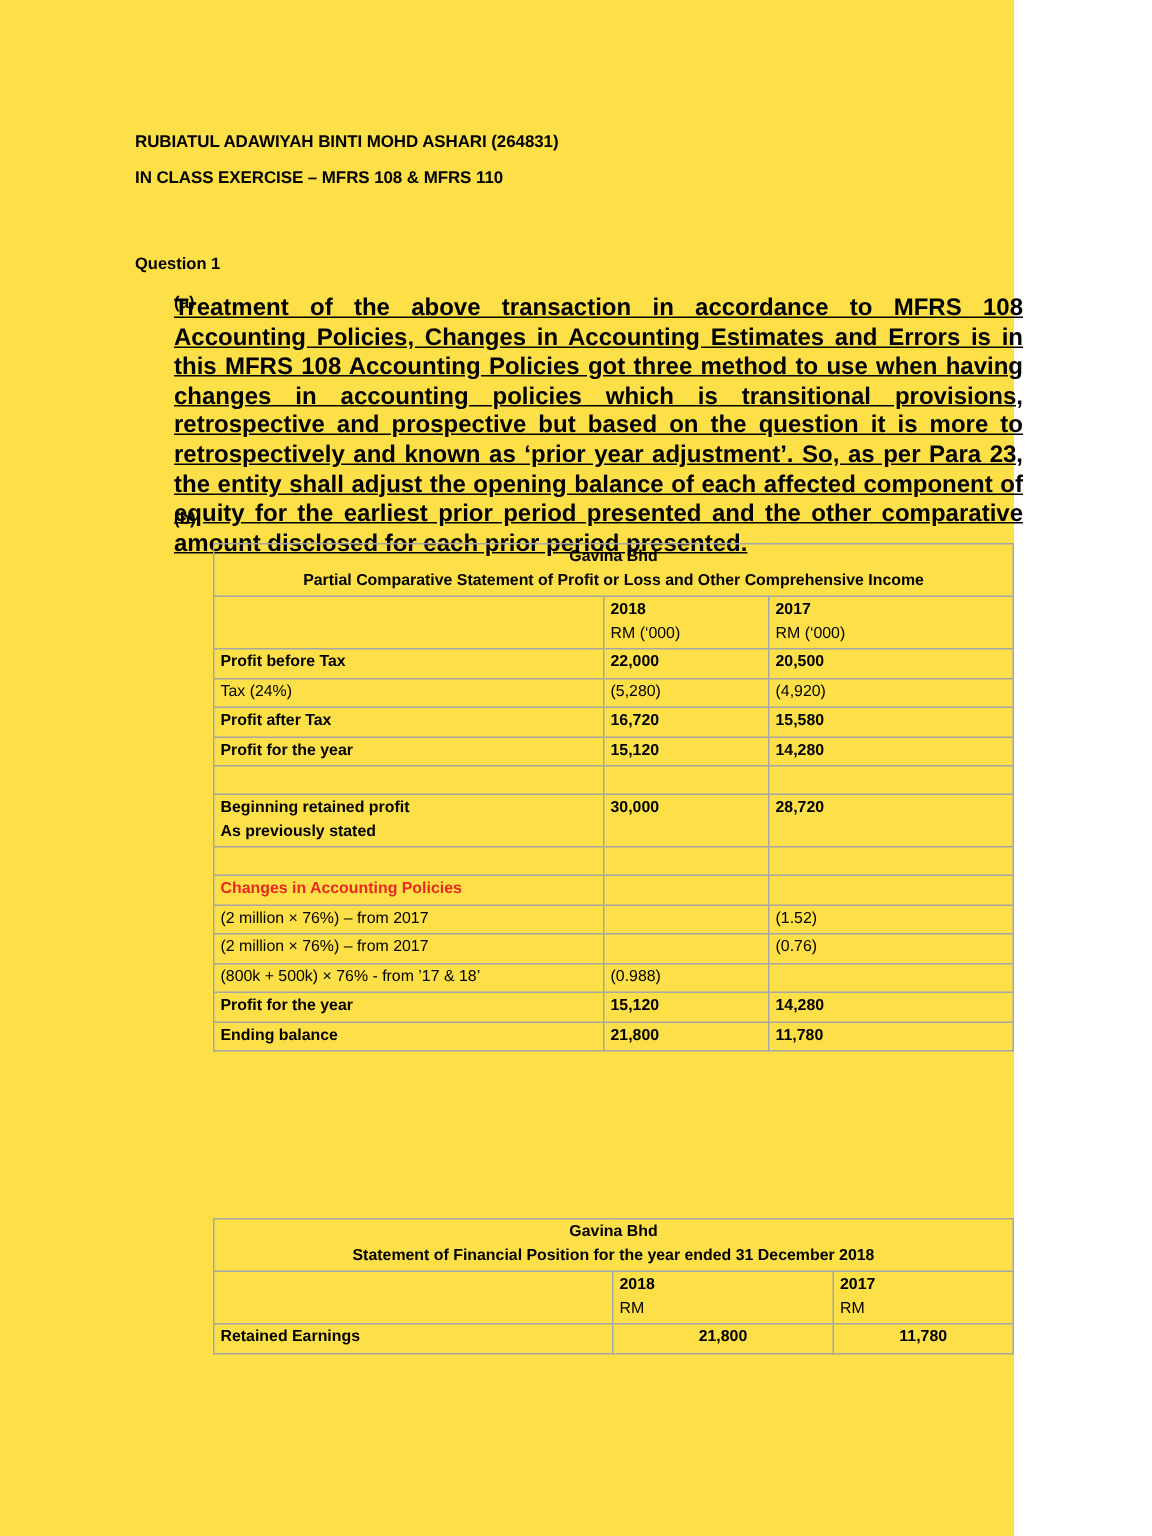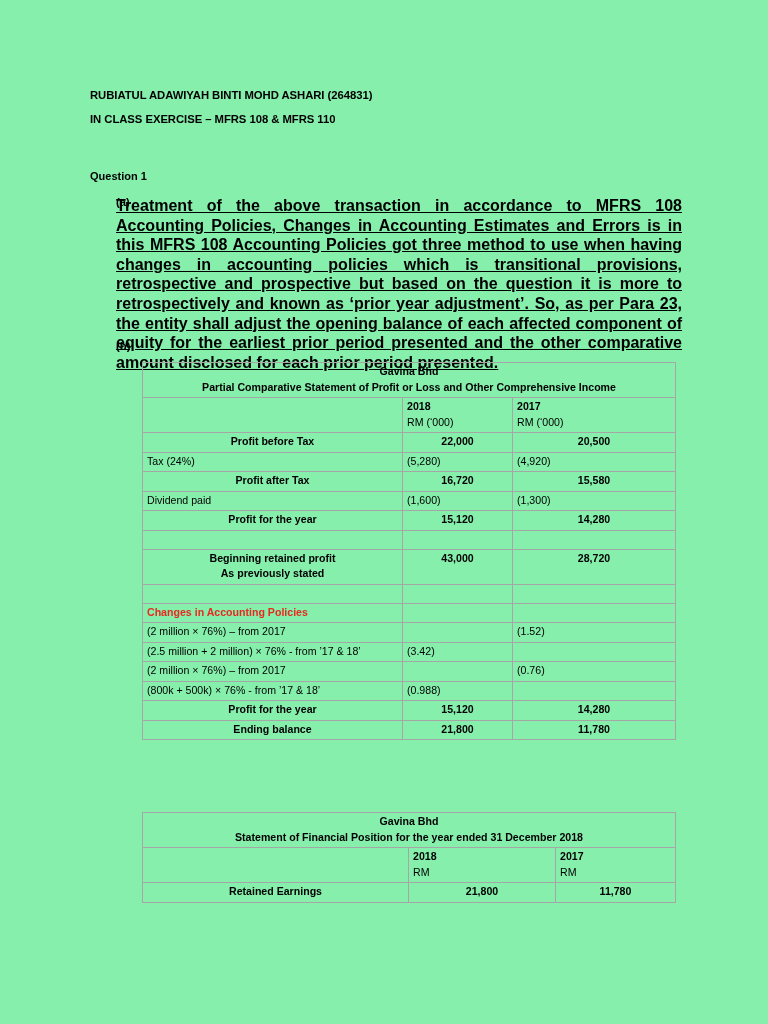--- a/index.html
+++ b/index.html
@@ -11,23 +11,23 @@
     width: 768px;
     height: 1024px;
     font-family: "Liberation Serif", serif;
     color: #000000;
     position: relative;
     overflow: hidden;
   }
   .page {
     position: absolute;
     left: 0; top: 0;
-    width: 768px;
+    width: 676px;
     height: 1024px;
-    background: #86efac;
+    background: #fde047;
   }
 
   
   .hdr {
     position: absolute;
     left: 90px;
     width: 600px;
     font-family: "Liberation Sans", sans-serif;
     font-weight: bold;
     font-size: 11.3px;
@@ -113,21 +113,21 @@
     padding-bottom: 2px;
   }
   .title-cell .l1 { display: block; }
   .title-cell .l2 { display: block; }
   .yr {
     text-align: left;
     font-weight: bold;
   }
   .yr .u { display: block; }
   .yr .d { display: block; font-weight: normal; }
-  .b  { font-weight: bold; text-align: center; }
+  .b  { font-weight: bold; }
   .n  { font-weight: normal; }
   .red { color: #E8291F; font-weight: bold; }
   .empty-row td { height: 15px; }
   .ctr { text-align: center; }
   .lbl-cell { }
 </style>
 </head>
 <body>
 
 <div class="page">
@@ -178,61 +178,51 @@
           <td class="n lbl-cell">Tax (24%)</td>
           <td class="n">(5,280)</td>
           <td class="n">(4,920)</td>
         </tr>
         <tr>
           <td class="b lbl-cell">Profit after Tax</td>
           <td class="b">16,720</td>
           <td class="b">15,580</td>
         </tr>
         <tr>
-          <td class="n lbl-cell">Dividend paid</td>
-          <td class="n">(1,600)</td>
-          <td class="n">(1,300)</td>
-        </tr>
-        <tr>
           <td class="b lbl-cell">Profit for the year</td>
           <td class="b">15,120</td>
           <td class="b">14,280</td>
         </tr>
         <tr class="empty-row">
           <td class="n lbl-cell"></td>
           <td class="n"></td>
           <td class="n"></td>
         </tr>
         <tr>
           <td class="b lbl-cell">
             <span style="display: block;">Beginning retained profit</span>
             <span style="display: block;">As previously stated</span>
           </td>
-          <td class="b">43,000</td>
+          <td class="b">30,000</td>
           <td class="b">28,720</td>
         </tr>
         <tr class="empty-row">
           <td class="n lbl-cell"></td>
           <td class="n"></td>
           <td class="n"></td>
         </tr>
         <tr id="t1-section-row">
         <td class="red">Changes in Accounting Policies</td>
         <td></td>
         <td></td>
       </tr>
         <tr>
           <td class="n lbl-cell">(2 million × 76%) – from 2017</td>
           <td class="n"></td>
           <td class="n">(1.52)</td>
-        </tr>
-        <tr>
-          <td class="n lbl-cell">(2.5 million + 2 million) × 76% - from ’17 &amp; 18’</td>
-          <td class="n">(3.42)</td>
-          <td class="n"></td>
         </tr>
         <tr>
           <td class="n lbl-cell">(2 million × 76%) – from 2017</td>
           <td class="n"></td>
           <td class="n">(0.76)</td>
         </tr>
         <tr>
           <td class="n lbl-cell">(800k + 500k) × 76% - from ’17 &amp; 18’</td>
           <td class="n">(0.988)</td>
           <td class="n"></td>

